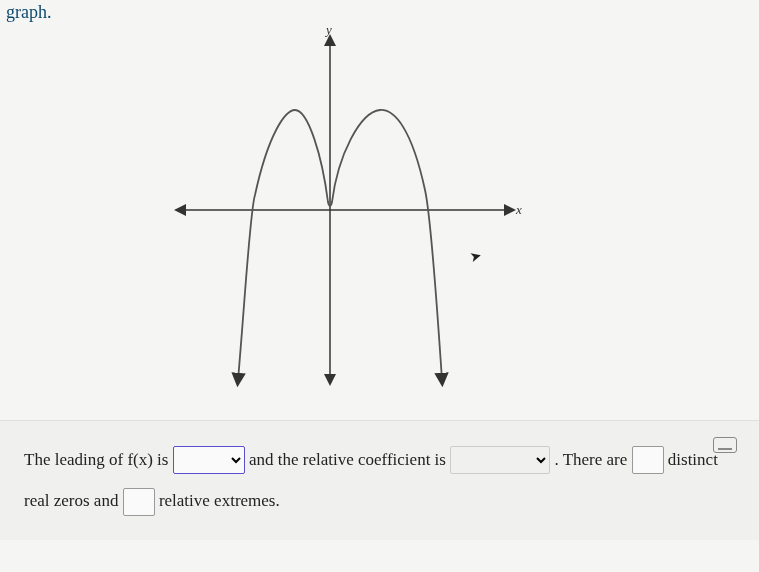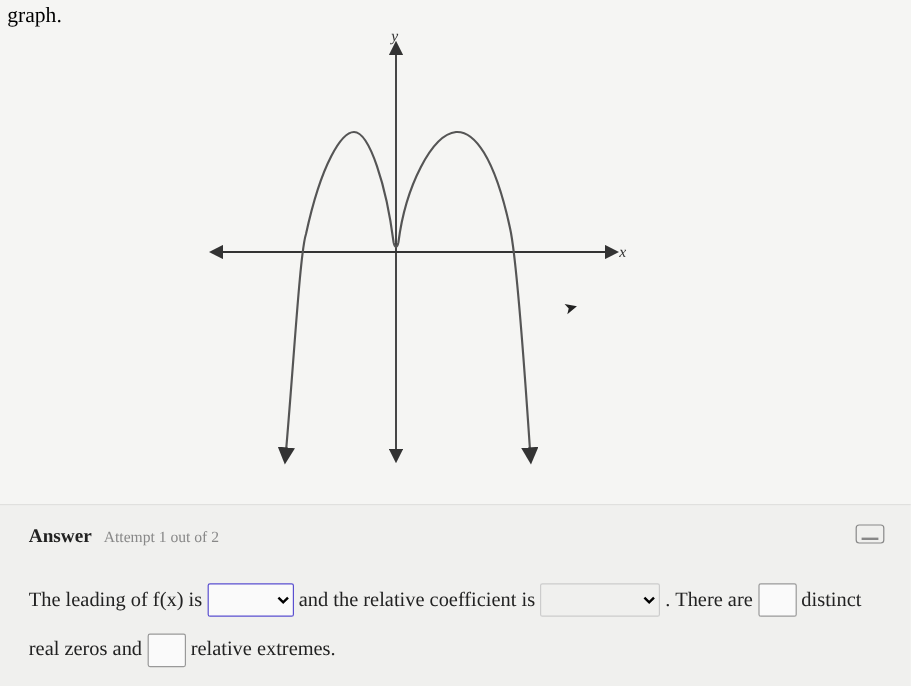--- a/index.html
+++ b/index.html
@@ -9,21 +9,21 @@
       width: 759px;
       height: 572px;
       position: relative;
       color: #333;
     }
     .top-label {
       position: absolute;
       top: 2px;
       left: 6px;
       font-size: 18px;
-      color: #000000;
+      color: #0c4a6e;
     }
     .graph-area {
       position: absolute;
       top: 20px;
       left: 150px;
       width: 400px;
       height: 380px;
     }
     .answer-section {
       position: absolute;
@@ -141,24 +141,20 @@
              C 188,135 210,92 230,90
              C 245,89 262,110 275,170
              C 280,192 286,270 292,360" fill="none" stroke="#555" stroke-width="1.8" marker-start="url(#arrowStart)" marker-end="url(#arrow)"></path>
   </svg>
 </div>
 
 <div class="cursor-pointer">➤</div>
 
 <div class="answer-section">
   <div class="keyboard-icon"></div>
-  <div class="answer-header">
-    <span class="answer-label">Answer</span>
-    <span class="attempt-text">Attempt 1 out of 2</span>
-  </div>
   <div class="sentence">
     <span>The leading of f(x) is </span>
     <select class="dropdown primary" value=""><option></option></select>
     <span> and the relative coefficient is </span>
     <select class="dropdown secondary" value=""><option></option></select>
     <span> . There are </span>
     <input class="numbox" type="text" value="" style="">
     <span> distinct real zeros and </span>
     <input class="numbox" type="text" value="" style="">
     <span> relative extremes.</span>

